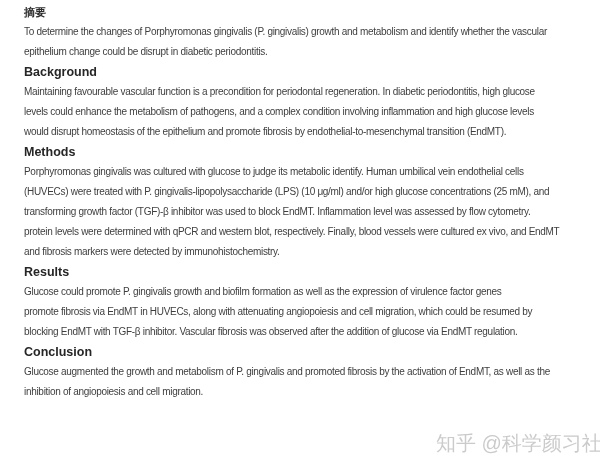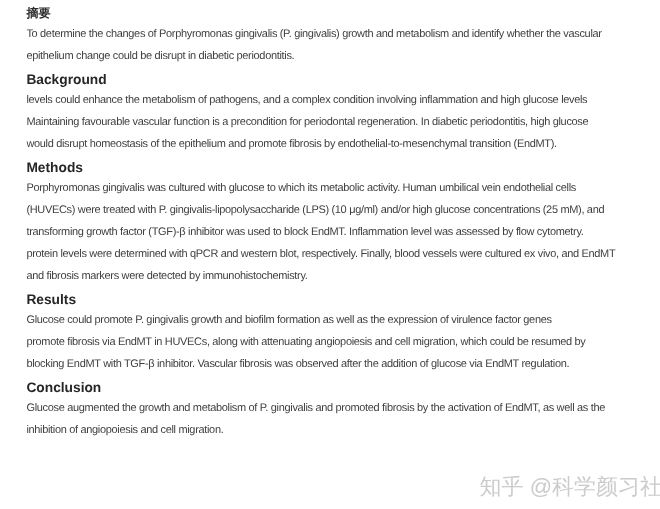--- a/index.html
+++ b/index.html
@@ -58,28 +58,28 @@
 
   <div class="abstract-label">摘要</div>
 
   <div class="section">
     <div class="line">To determine the changes of Porphyromonas gingivalis (P. gingivalis) growth and metabolism and identify whether the vascular</div>
     <div class="line">epithelium change could be disrupt in diabetic periodontitis.</div>
   </div>
 
   <div class="section">
     <h2 class="section-heading">Background</h2>
+    <div class="line">Maintaining favourable vascular function is a precondition for periodontal regeneration. In diabetic periodontitis, high glucose</div>
     <div class="line">levels could enhance the metabolism of pathogens, and a complex condition involving inflammation and high glucose levels</div>
-    <div class="line">Maintaining favourable vascular function is a precondition for periodontal regeneration. In diabetic periodontitis, high glucose</div>
     <div class="line">would disrupt homeostasis of the epithelium and promote fibrosis by endothelial-to-mesenchymal transition (EndMT).</div>
   </div>
 
   <div class="section">
     <h2 class="section-heading">Methods</h2>
-    <div class="line">Porphyromonas gingivalis was cultured with glucose to which its metabolic activity. Human umbilical vein endothelial cells</div>
+    <div class="line">Porphyromonas gingivalis was cultured with glucose to judge its metabolic identify. Human umbilical vein endothelial cells</div>
     <div class="line">(HUVECs) were treated with P. gingivalis-lipopolysaccharide (LPS) (10 μg/ml) and/or high glucose concentrations (25 mM), and</div>
     <div class="line">transforming growth factor (TGF)-β inhibitor was used to block EndMT. Inflammation level was assessed by flow cytometry.</div>
     <div class="line">protein levels were determined with qPCR and western blot, respectively. Finally, blood vessels were cultured ex vivo, and EndMT</div>
     <div class="line">and fibrosis markers were detected by immunohistochemistry.</div>
   </div>
 
   <div class="section">
     <h2 class="section-heading">Results</h2>
     <div class="line">Glucose could promote P. gingivalis growth and biofilm formation as well as the expression of virulence factor genes</div>
     <div class="line">promote fibrosis via EndMT in HUVECs, along with attenuating angiopoiesis and cell migration, which could be resumed by</div>

